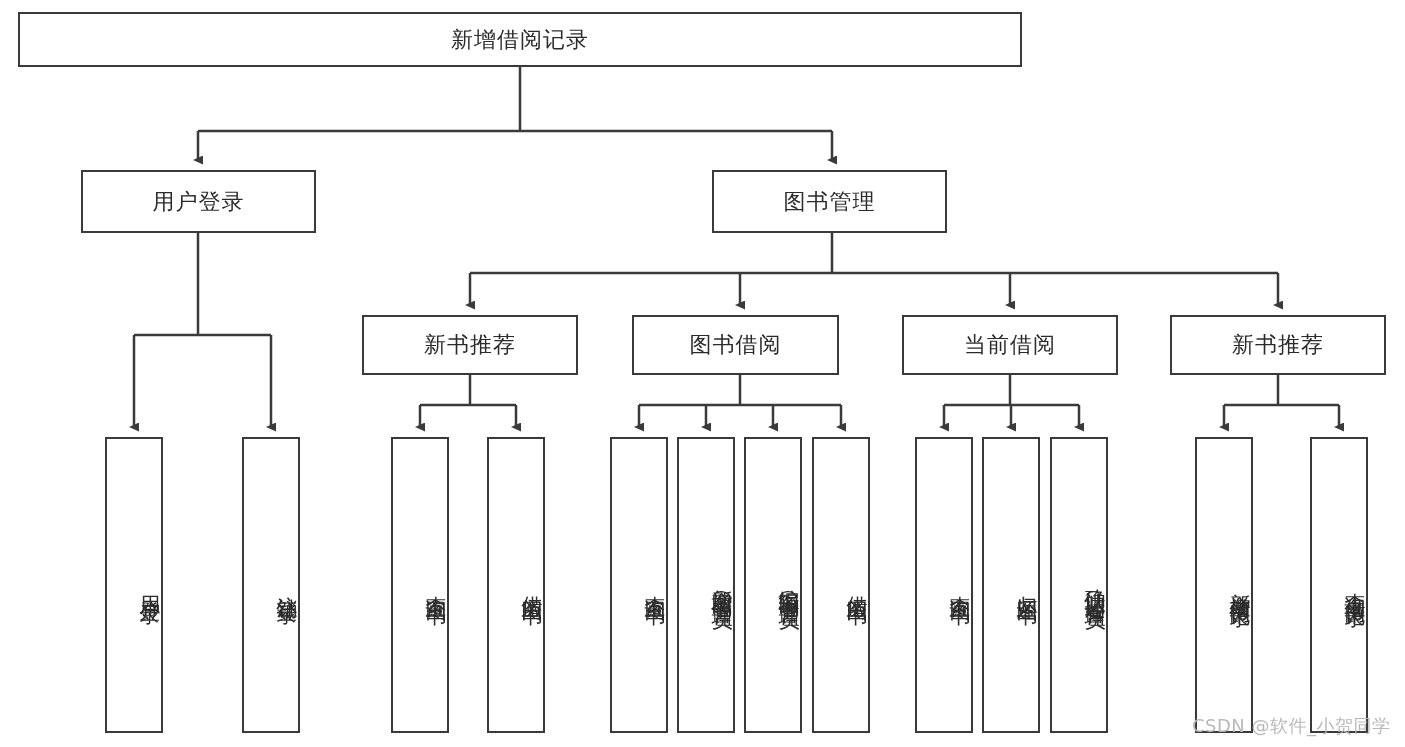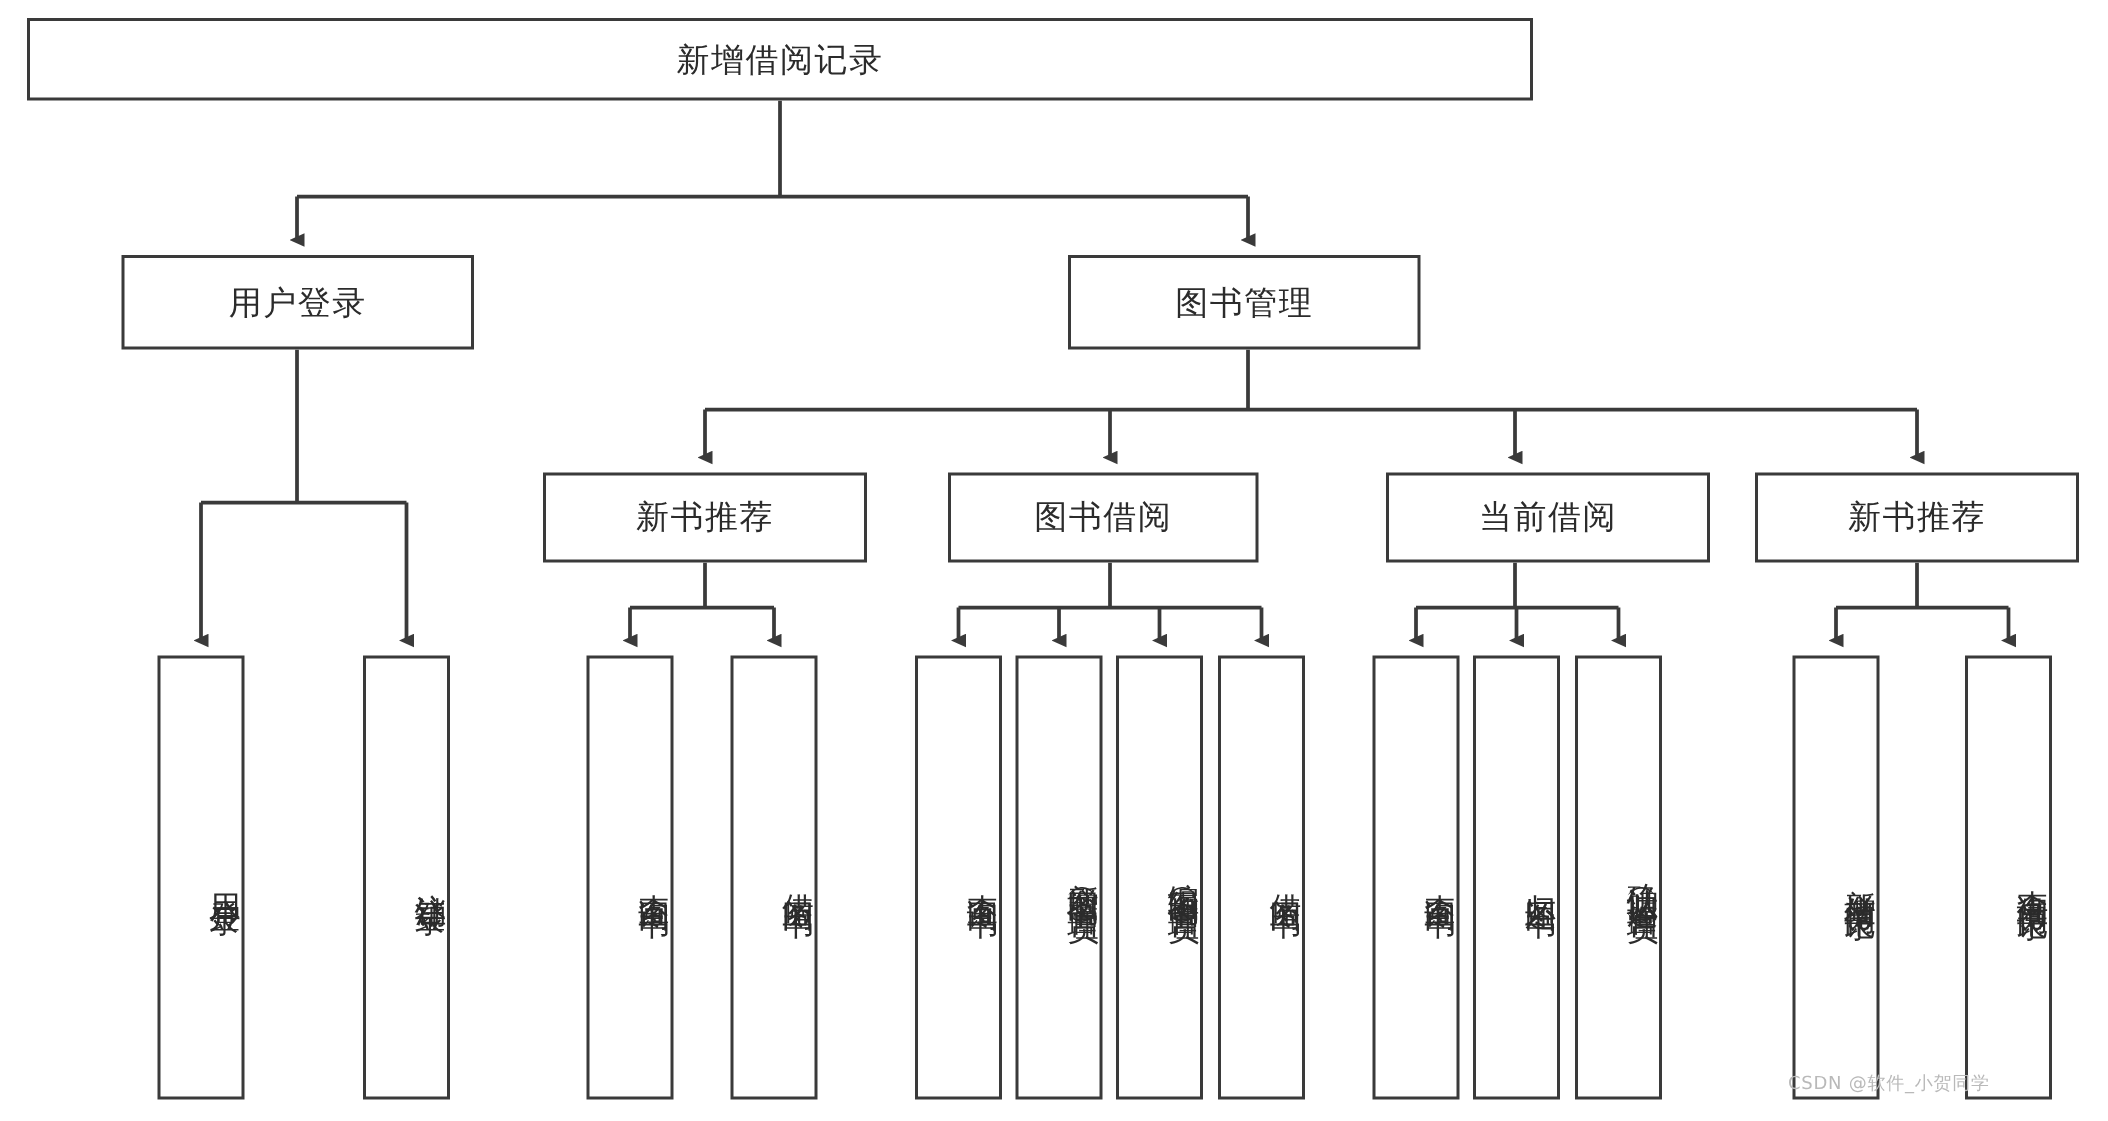--- a/index.html
+++ b/index.html
@@ -52,21 +52,21 @@
   }
   .node.vert .vtext {
     writing-mode: vertical-rl;
     text-orientation: upright;
     white-space: nowrap;
   }
   .watermark {
     position: absolute;
     left: 1192px;
     top: 714px;
-    font-size: 12px;
+    font-size: 18px;
     color: #b9b9b9;
     white-space: nowrap;
     letter-spacing: 0.5px;
   }
 </style>
 </head>
 <body>
 
 <div id="stage">
 
@@ -130,21 +130,21 @@
   <div class="node horiz" style="left:362px; top:315px; width:216px; height:60px;">
     <span>新书推荐</span>
   </div>
 
   <div class="node horiz" style="left:712px; top:170px; width:235px; height:63px;">
     <span>图书管理</span>
   </div>
   <div class="node horiz" style="left:632px; top:315px; width:207px; height:60px;">
     <span>图书借阅</span>
   </div>
-  <div class="node horiz" style="left:924px; top:315px; width:216px; height:60px;">
+  <div class="node horiz" style="left:902px; top:315px; width:216px; height:60px;">
     <span>当前借阅</span>
   </div>
   <div class="node horiz" style="left:1170px; top:315px; width:216px; height:60px;">
     <span>新书推荐</span>
   </div>
 
   <div class="node vert" style="left:105px; top:437px; width:58px; height:296px;">
     <span class="vtext">用户登录</span>
   </div>
   <div class="node vert" style="left:242px; top:437px; width:58px; height:296px;">

